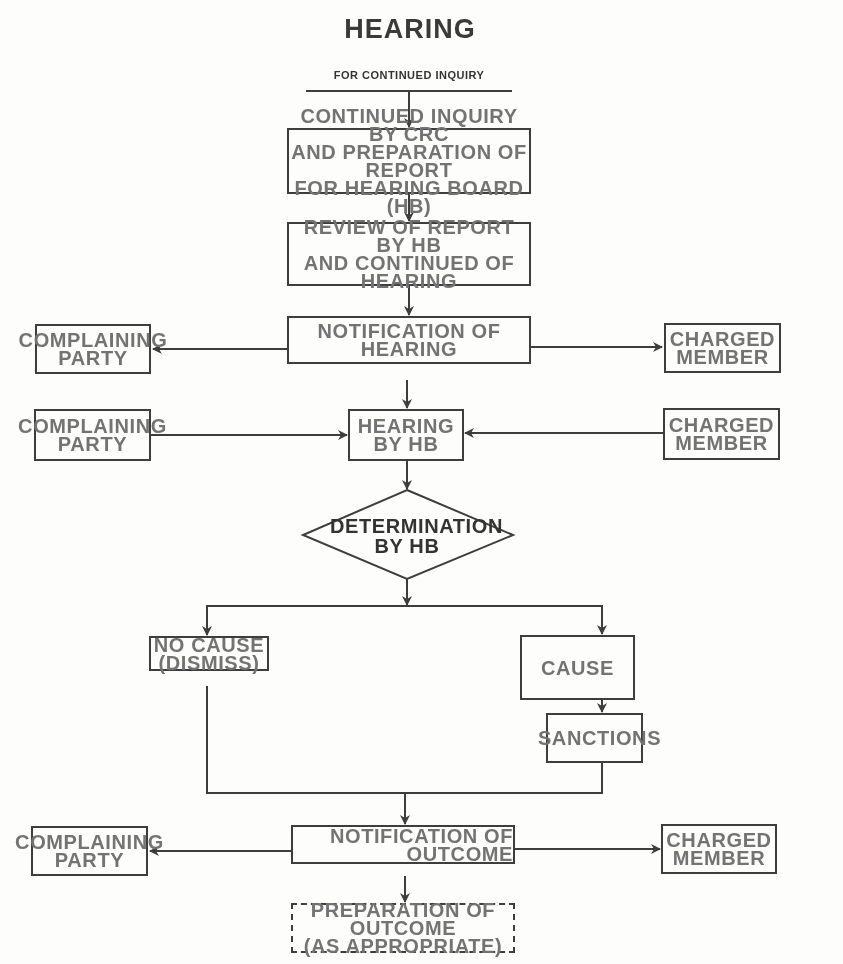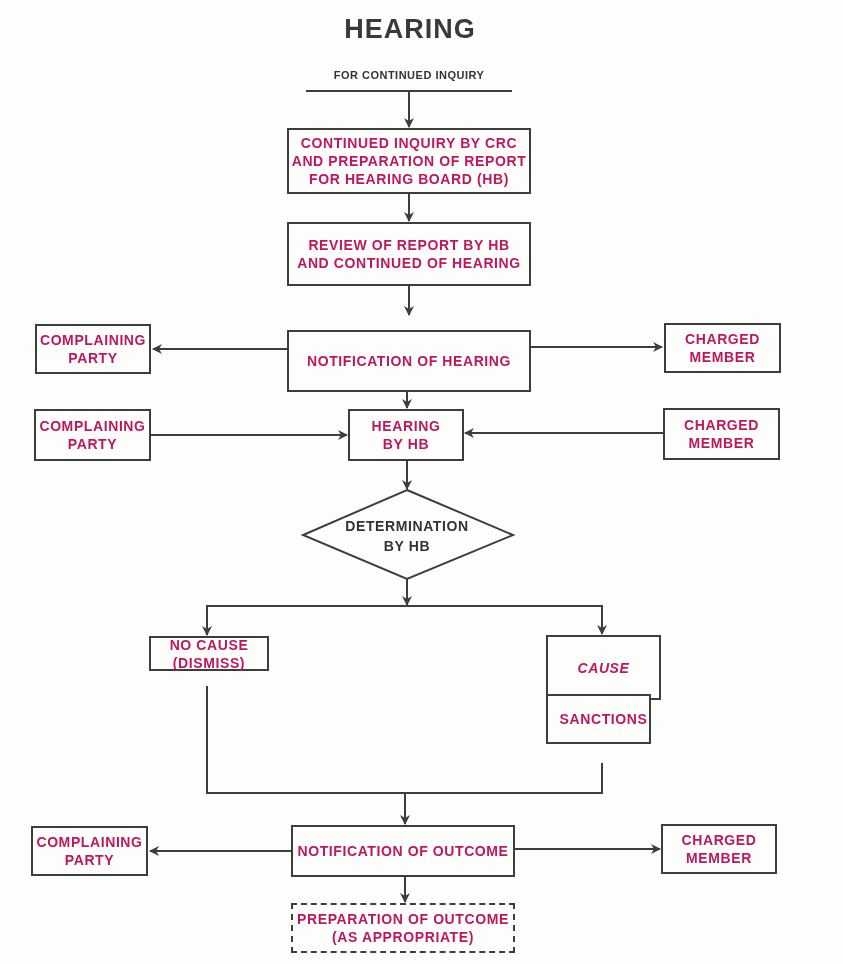--- a/index.html
+++ b/index.html
@@ -3,25 +3,25 @@
 <meta charset="utf-8">
 <style>
   html, body { margin:0; padding:0; background:#fdfdfb; }
   body { width:843px; height:964px; position:relative; overflow:hidden;
          font-family:"Liberation Sans", sans-serif; color:#333; }
   .t { position:absolute; text-align:center; font-weight:bold; letter-spacing:0.5px; }
   #title { left:0; width:820px; top:14px; font-size:27px; color:#3a3a3a; letter-spacing:1px; }
   #subhead { left:300px; width:218px; top:69px; font-size:11px; }
   .box { position:absolute; border:2px solid #3d3d3d; box-sizing:border-box; background:#fdfdfb;
          display:flex; align-items:center; justify-content:center; text-align:center;
-         font-weight:bold; font-size:14px; line-height:18px; color:#be185d; letter-spacing:0.6px; white-space:pre-line; }
+         font-weight:bold; font-size:20px; line-height:18px; color:#737373; letter-spacing:0.6px; white-space:pre-line; }
   .box.dashed { border:2px dashed #3d3d3d; }
   svg { position:absolute; left:0; top:0; }
   .diamond-label { position:absolute; left:330px; width:154px; top:516px; text-align:center;
-         font-weight:bold; font-size:14px; line-height:20px; white-space:pre-line; letter-spacing:0.6px; }
+         font-weight:bold; font-size:20px; line-height:20px; white-space:pre-line; letter-spacing:0.6px; }
 </style>
 </head>
 <body>
 
 <div class="t" id="title">HEARING</div>
 <div class="t" id="subhead">FOR CONTINUED INQUIRY</div>
 
 <svg width="843" height="964">
   <defs>
     <marker id="ah" markerWidth="10" markerHeight="10" refX="9" refY="5" orient="auto" markerUnits="userSpaceOnUse">
@@ -54,37 +54,37 @@
 </svg>
 
 <div class="diamond-label">DETERMINATION
 BY HB</div>
 
 <div class="box" style="left:287px;top:128px;width:244px;height:66px;">CONTINUED INQUIRY BY CRC
 AND PREPARATION OF REPORT
 FOR HEARING BOARD (HB)</div>
 <div class="box" style="left:287px;top:222px;width:244px;height:64px;">REVIEW OF REPORT BY HB
 AND CONTINUED OF HEARING</div>
-<div class="box" style="left:287px;top:316px;width:244px;height:62px;margin-top:14px;">NOTIFICATION OF HEARING</div>
+<div class="box" style="left:287px;top:316px;width:244px;height:48px;">NOTIFICATION OF HEARING</div>
 <div class="box" style="left:35px;top:324px;width:116px;height:50px;">COMPLAINING
 PARTY</div>
 <div class="box" style="left:664px;top:323px;width:117px;height:50px;">CHARGED
 MEMBER</div>
 
 <div class="box" style="left:348px;top:409px;width:116px;height:52px;">HEARING
 BY HB</div>
 <div class="box" style="left:34px;top:409px;width:117px;height:52px;">COMPLAINING
 PARTY</div>
 <div class="box" style="left:663px;top:408px;width:117px;height:52px;">CHARGED
 MEMBER</div>
 
 <div class="box" style="left:149px;top:636px;width:120px;height:35px;">NO CAUSE
 (DISMISS)</div>
-<div class="box" style="left:546px;top:635px;width:115px;height:65px;font-style:italic;">CAUSE</div>
-<div class="box" style="left:546px;top:694px;width:105px;height:50px;padding-left:10px;">SANCTIONS</div>
+<div class="box" style="left:520px;top:635px;width:115px;height:65px;">CAUSE</div>
+<div class="box" style="left:546px;top:713px;width:97px;height:50px;padding-left:10px;">SANCTIONS</div>
 
-<div class="box" style="left:291px;top:825px;width:224px;height:52px;">NOTIFICATION OF OUTCOME</div>
+<div class="box" style="left:291px;top:825px;width:224px;height:39px;text-align:right;">NOTIFICATION OF OUTCOME</div>
 <div class="box" style="left:31px;top:826px;width:117px;height:50px;">COMPLAINING
 PARTY</div>
 <div class="box" style="left:661px;top:824px;width:116px;height:50px;">CHARGED
 MEMBER</div>
 <div class="box dashed" style="left:291px;top:903px;width:224px;height:50px;">PREPARATION OF OUTCOME
 (AS APPROPRIATE)</div>
 
 </body></html>

